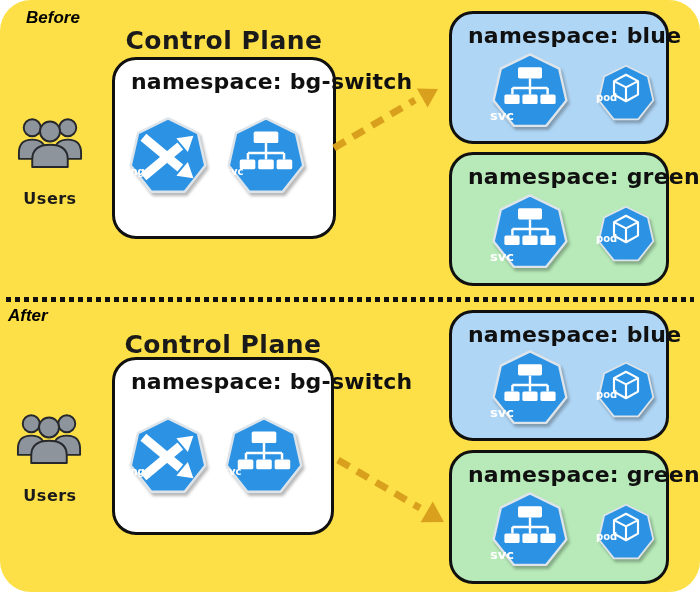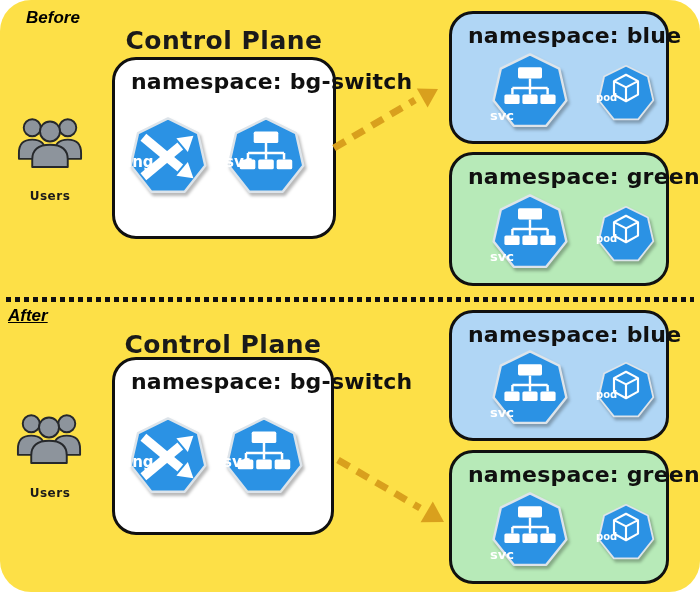--- a/index.html
+++ b/index.html
@@ -25,26 +25,26 @@
   }
   .k8s-icon{position:absolute;}
   .k8s-icon svg{
     position:absolute;left:0;top:0;width:100%;height:100%;
     filter:drop-shadow(2px 3px 1.5px rgba(0,0,0,.28));
   }
   .icon-label{
     position:absolute;left:0;right:0;text-align:left;color:#fff;
     font-weight:bold;pointer-events:none;
   }
-  .icon-82 .icon-label{bottom:27px;font-size:15px;}
+  .icon-82 .icon-label{bottom:21px;font-size:10px;}
   .icon-80 .icon-label{bottom:9px;font-size:13px;}
   .icon-60 .icon-label{bottom:21px;font-size:10px;}
   .users{position:absolute;}
   .users-label{
-    position:absolute;text-align:center;font-size:12px;color:#1a1a1a;
+    position:absolute;text-align:center;font-size:16px;color:#1a1a1a;
     font-weight:bold;letter-spacing:.5px;
   }
   .arrow-svg{position:absolute;overflow:visible;}
   .divider{
     position:absolute;left:6px;right:6px;top:297px;height:5px;
     background:repeating-linear-gradient(90deg,#101010 0 5px,transparent 5px 9px);
   }
 </style>
 </head>
 <body>
@@ -147,21 +147,21 @@
     <div class="k8s-icon icon-60" style="left:144px;top:50px;width:60px;height:60px;">
       <svg viewBox="0 0 100 100">
           <use href="#sym-pod-glyph"></use>
         </svg>
       <span class="icon-label">pod</span>
     </div>
   </div>
 
   <div class="divider"></div>
 
-  <div class="section-label" style="left:8px;top:306px;text-decoration:underline;">After</div>
+  <div class="section-label" style="left:8px;top:306px;">After</div>
 
   <div class="cp-title" style="left:112px;top:330px;width:222px;">Control Plane</div>
 
   <div class="box" style="left:112px;top:357px;width:222px;height:178px;">
     <div class="ns-label">namespace: bg-switch</div>
     <div class="k8s-icon icon-82" style="left:12px;top:56px;width:82px;height:82px;">
       <svg viewBox="0 0 100 100">
           <use href="#sym-ing-glyph"></use>
         </svg>
       <span class="icon-label">ing</span>

